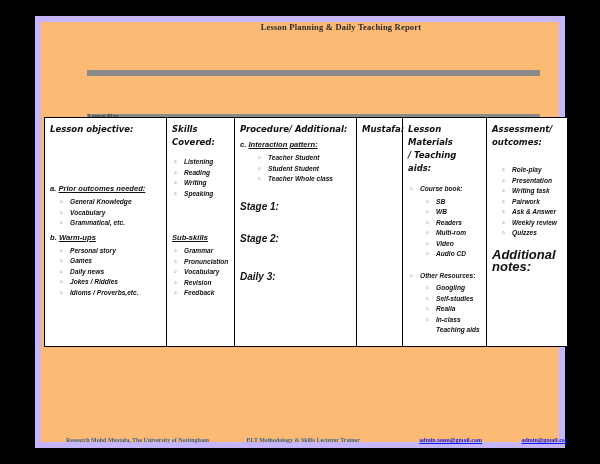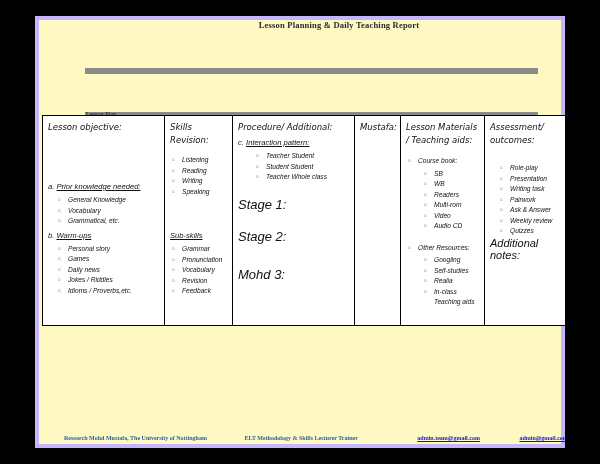--- a/index.html
+++ b/index.html
@@ -14,23 +14,23 @@
     font-family: "DejaVu Sans", sans-serif;
   }
 
   
   #doc-frame {
     position: absolute;
     left: 35px;
     top: 16px;
     width: 530px;
     height: 432px;
-    border: 4px solid #c4b5fd;
+    border: 6px solid #c4b5fd;
     box-sizing: border-box;
-    background: #fef9c3;
+    background: #fdba74;
   }
 
   
   #page-title {
     position: absolute;
     left: 0;
     top: 0px;
     width: 600px;
     text-align: center;
     font-family: "Liberation Serif", serif;
@@ -71,23 +71,24 @@
     top: 95px;
     width: 523px;
     border-collapse: collapse;
     background: #ffffff;
     table-layout: fixed;
     font-family: "Liberation Sans", sans-serif;
   }
   #planner-table td {
     border: 1px solid #000000;
     vertical-align: top;
-    padding: 5px 4px 17px 5px;
+    padding: 5px 4px 10px 5px;
     background: #ffffff;
     color: #111111;
+    font-weight: bold;
   }
 
   .col-head {
     font-size: 8.5px;
     line-height: 13px;
     font-style: italic;
     font-family: "DejaVu Sans", sans-serif;
     color: #101010;
     white-space: pre-line;
   }
@@ -121,31 +122,32 @@
     font-size: 4.6px;
     font-style: normal;
     color: #333;
   }
   .item-list.indent1 { margin-left: 8px; }
   .item-list.indent2 { margin-left: 16px; }
   .spacer-md { height: 14px; }
   .spacer-lg { height: 30px; }
 
   .stage {
+    font-size: 10px;
+    line-height: 12px;
+    font-style: italic;
+    margin-top: 22px;
+  }
+  .stage.first { margin-top: 16px; }
+
+  .plain-head {
     font-size: 13px;
     line-height: 12px;
     font-style: italic;
-    margin-top: 22px;
-  }
-  .stage.first { margin-top: 16px; }
-
-  .plain-head {
-    font-size: 11px;
-    line-height: 12px;
-    font-style: italic;
+    margin-top: 10px;
   }
 
   
   #footer-strip {
     position: absolute;
     left: 3px;
     top: 412px;
     width: 523px;
     height: 13px;
     font-family: "Liberation Serif", serif;
@@ -189,21 +191,21 @@
     </colgroup>
     <tbody>
         <tr>
 
       <td>
         <div class="col-head">Lesson objective:</div>
         <div class="spacer-lg"></div>
         <div class="spacer-md"></div>
         <div class="sec-label">
           <span>a.</span>
-          <u>Prior knowledge needed:</u>
+          <u>Prior outcomes needed:</u>
         </div>
         <ul class="item-list indent1">
           <li>General Knowledge</li>
           <li>Vocabulary</li>
           <li>Grammatical, etc.</li>
         </ul>
         <div class="sec-label">
           <span>b.</span>
           <u>Warm-ups</u>
         </div>
@@ -211,21 +213,21 @@
           <li>Personal story</li>
           <li>Games</li>
           <li>Daily news</li>
           <li>Jokes / Riddles</li>
           <li>Idioms / Proverbs,etc.</li>
         </ul>
       </td>
 
       <td>
         <div class="col-head">Skills
-Revision:</div>
+Covered:</div>
         <ul class="item-list" style="margin-top:8px">
           <li>Listening</li>
           <li>Reading</li>
           <li>Writing</li>
           <li>Speaking</li>
         </ul>
         <div class="spacer-lg"></div>
         <div class="sec-label">
           <u>Sub-skills</u>
         </div>
@@ -244,21 +246,21 @@
           <span>c.</span>
           <u>Interaction pattern:</u>
         </div>
         <ul class="item-list indent2">
           <li>Teacher Student</li>
           <li>Student Student</li>
           <li>Teacher Whole class</li>
         </ul>
         <div class="stage first">Stage 1:</div>
         <div class="stage" style="margin-top:20px">Stage 2:</div>
-        <div class="stage" style="margin-top:26px">Mohd 3:</div>
+        <div class="stage" style="margin-top:26px">Daily 3:</div>
       </td>
 
       <td>
         <div class="col-head">Mustafa:</div>
         <div></div>
       </td>
 
       <td>
         <div class="col-head">Lesson Materials
 / Teaching aids:</div>

